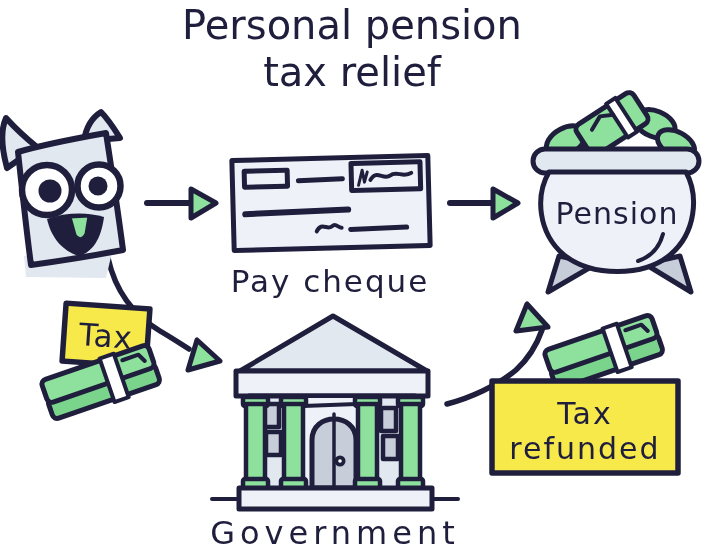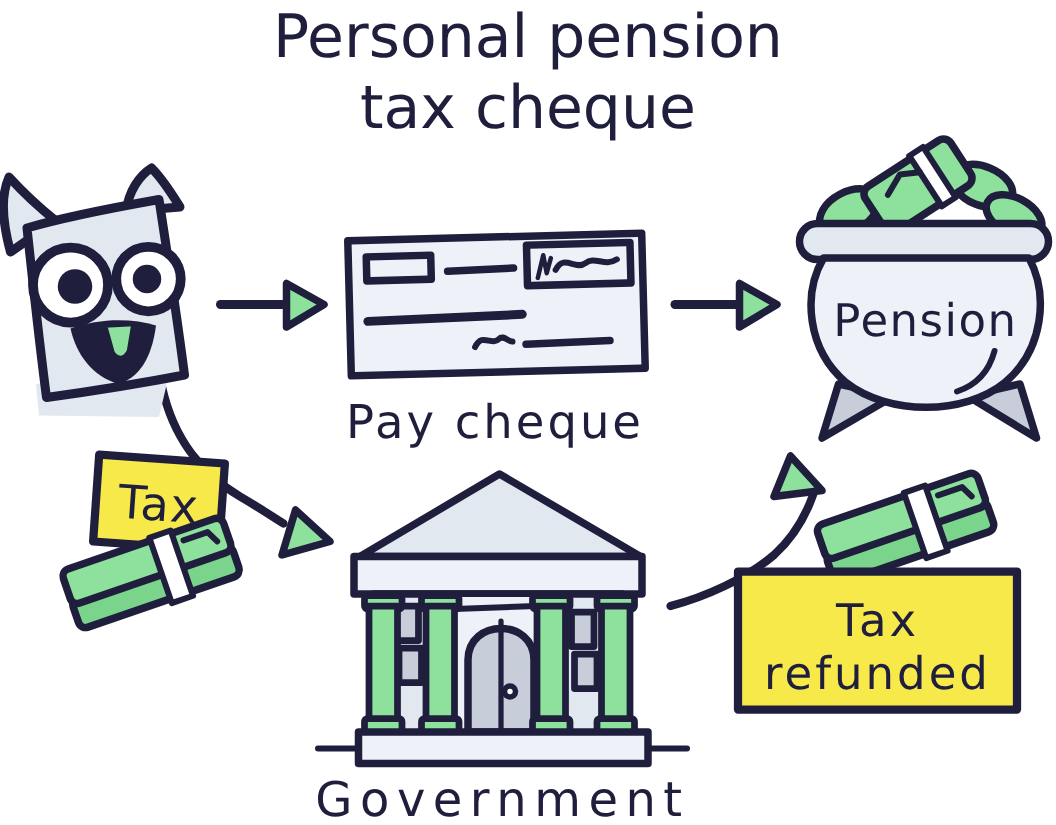--- a/index.html
+++ b/index.html
@@ -20,21 +20,21 @@
   .w5{stroke-width:5}.w55{stroke-width:5.5}.w6{stroke-width:6}.w65{stroke-width:6.5}
   .lbl{fill:var(--navy);font-family:"DejaVu Sans",sans-serif;}
 </style>
 </head>
 <body>
 
 <div class="stage">
 
   <div class="title">
     <div>Personal pension</div>
-    <div>tax cheque</div>
+    <div>tax relief</div>
   </div>
 
   <svg width="704" height="550" viewBox="0 0 704 550">
 
     <g>
       <path class="o w55 f-none" d="M108 258 C116 294 135 316 160 331 C172 338 181 344 189 349"></path>
       <polygon class="o w5 f-green" points="197,340 188,370 220,361"></polygon>
     </g>
 
     <g>

